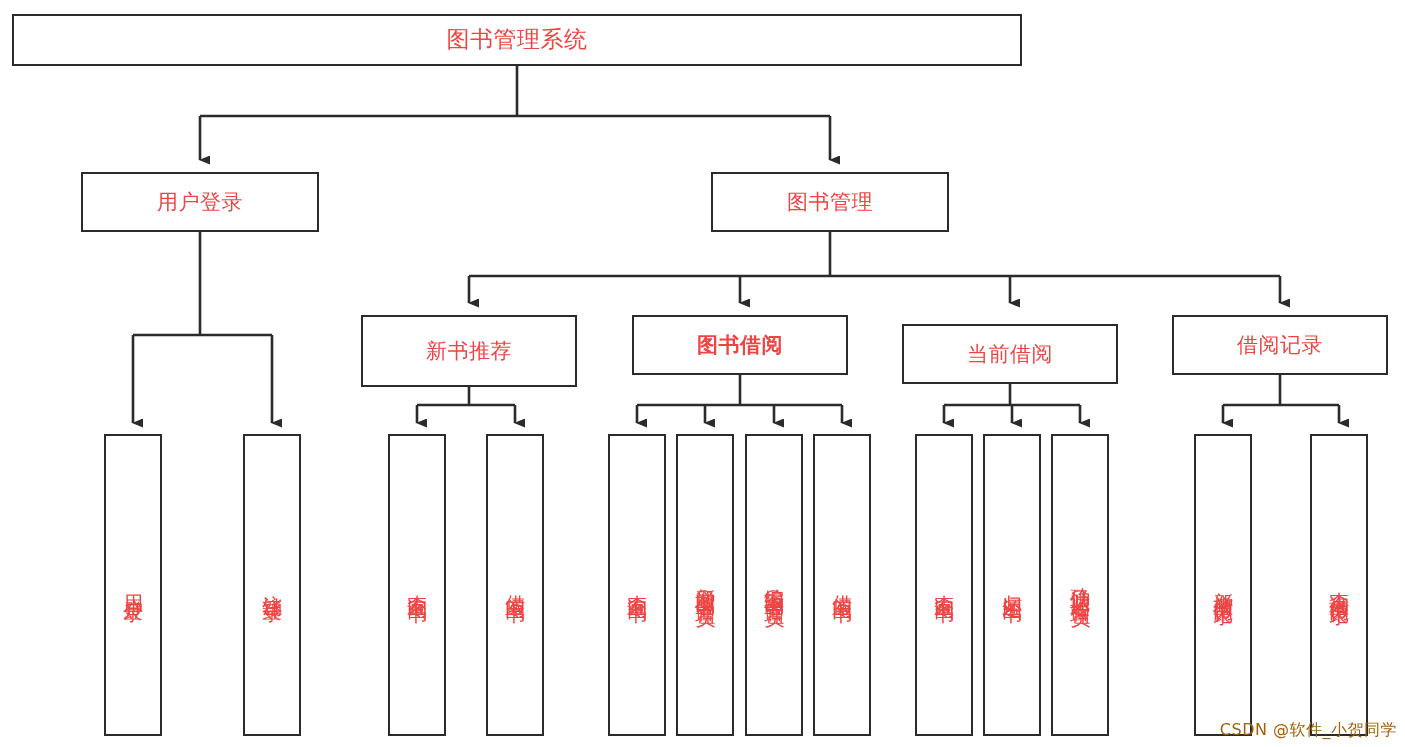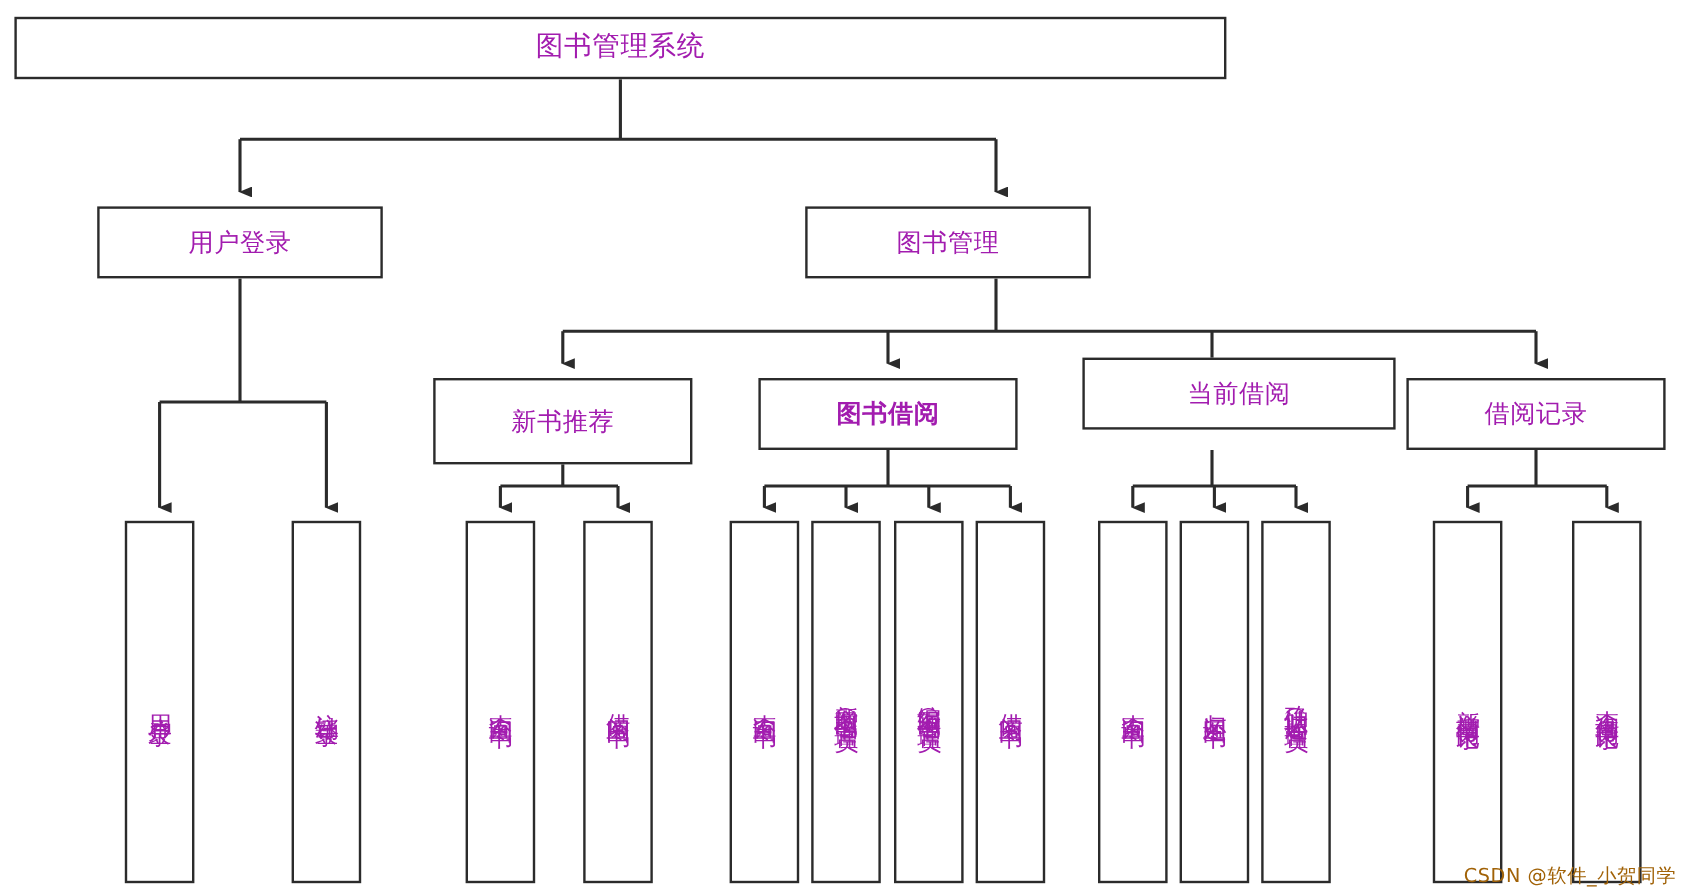--- a/index.html
+++ b/index.html
@@ -28,21 +28,21 @@
     position: absolute;
     box-sizing: border-box;
     background: #ffffff;
     border: 2px solid #2b2b2b;
     display: flex;
     align-items: center;
     justify-content: center;
     overflow: hidden;
   }
   .node-label {
-    color: #a21caf;
+    color: #ef4444;
     font-size: 21px;
     line-height: 1.18;
     letter-spacing: 0.5px;
     text-align: center;
     white-space: nowrap;
   }
   .node-box.vertical .node-label {
     writing-mode: vertical-rl;
     text-orientation: upright;
     letter-spacing: 3px;
@@ -118,31 +118,31 @@
     </g>
   </svg>
 
   <div class="node-box root" style="left:12px; top:14px; width:1010px; height:52px;">
     <span class="node-label">图书管理系统</span>
   </div>
 
   <div class="node-box" style="left:81px; top:172px; width:238px; height:60px;">
     <span class="node-label">用户登录</span>
   </div>
-  <div class="node-box" style="left:671px; top:172px; width:238px; height:60px;">
+  <div class="node-box" style="left:711px; top:172px; width:238px; height:60px;">
     <span class="node-label">图书管理</span>
   </div>
 
   <div class="node-box" style="left:361px; top:315px; width:216px; height:72px;">
     <span class="node-label">新书推荐</span>
   </div>
   <div class="node-box" style="left:632px; top:315px; width:216px; height:60px;font-weight:bold;">
     <span class="node-label">图书借阅</span>
   </div>
-  <div class="node-box" style="left:902px; top:298px; width:261px; height:60px;">
+  <div class="node-box" style="left:902px; top:324px; width:216px; height:60px;">
     <span class="node-label">当前借阅</span>
   </div>
   <div class="node-box" style="left:1172px; top:315px; width:216px; height:60px;">
     <span class="node-label">借阅记录</span>
   </div>
 
   <div class="node-box vertical" style="left:104px; top:434px; width:58px; height:302px;">
     <span class="node-label">用户登录</span>
   </div>
   <div class="node-box vertical" style="left:243px; top:434px; width:58px; height:302px;">

